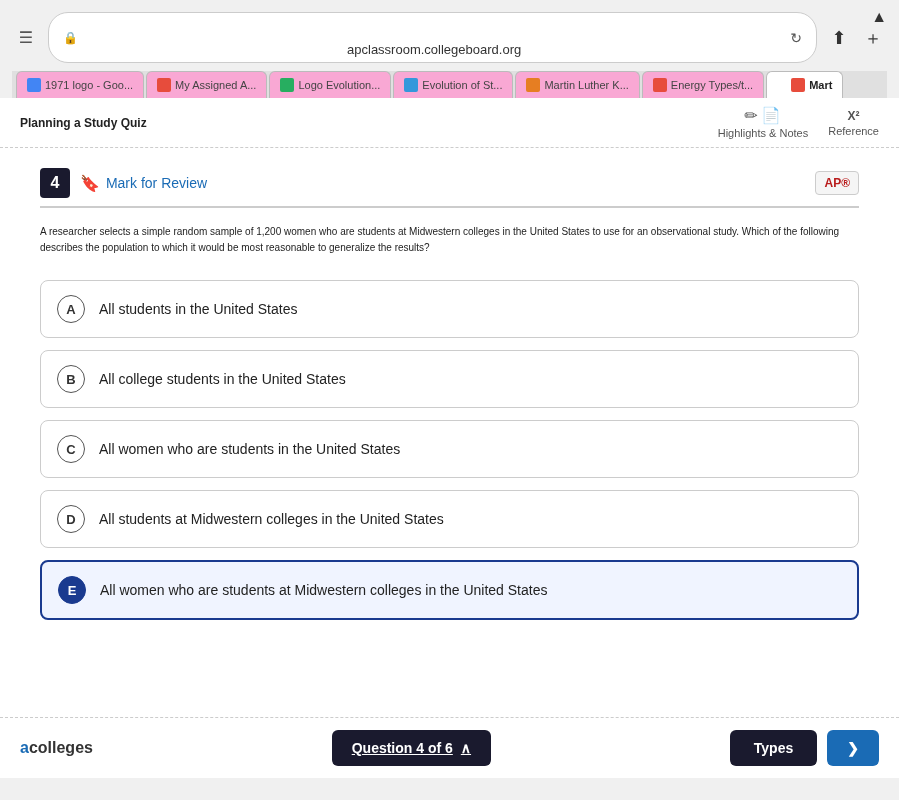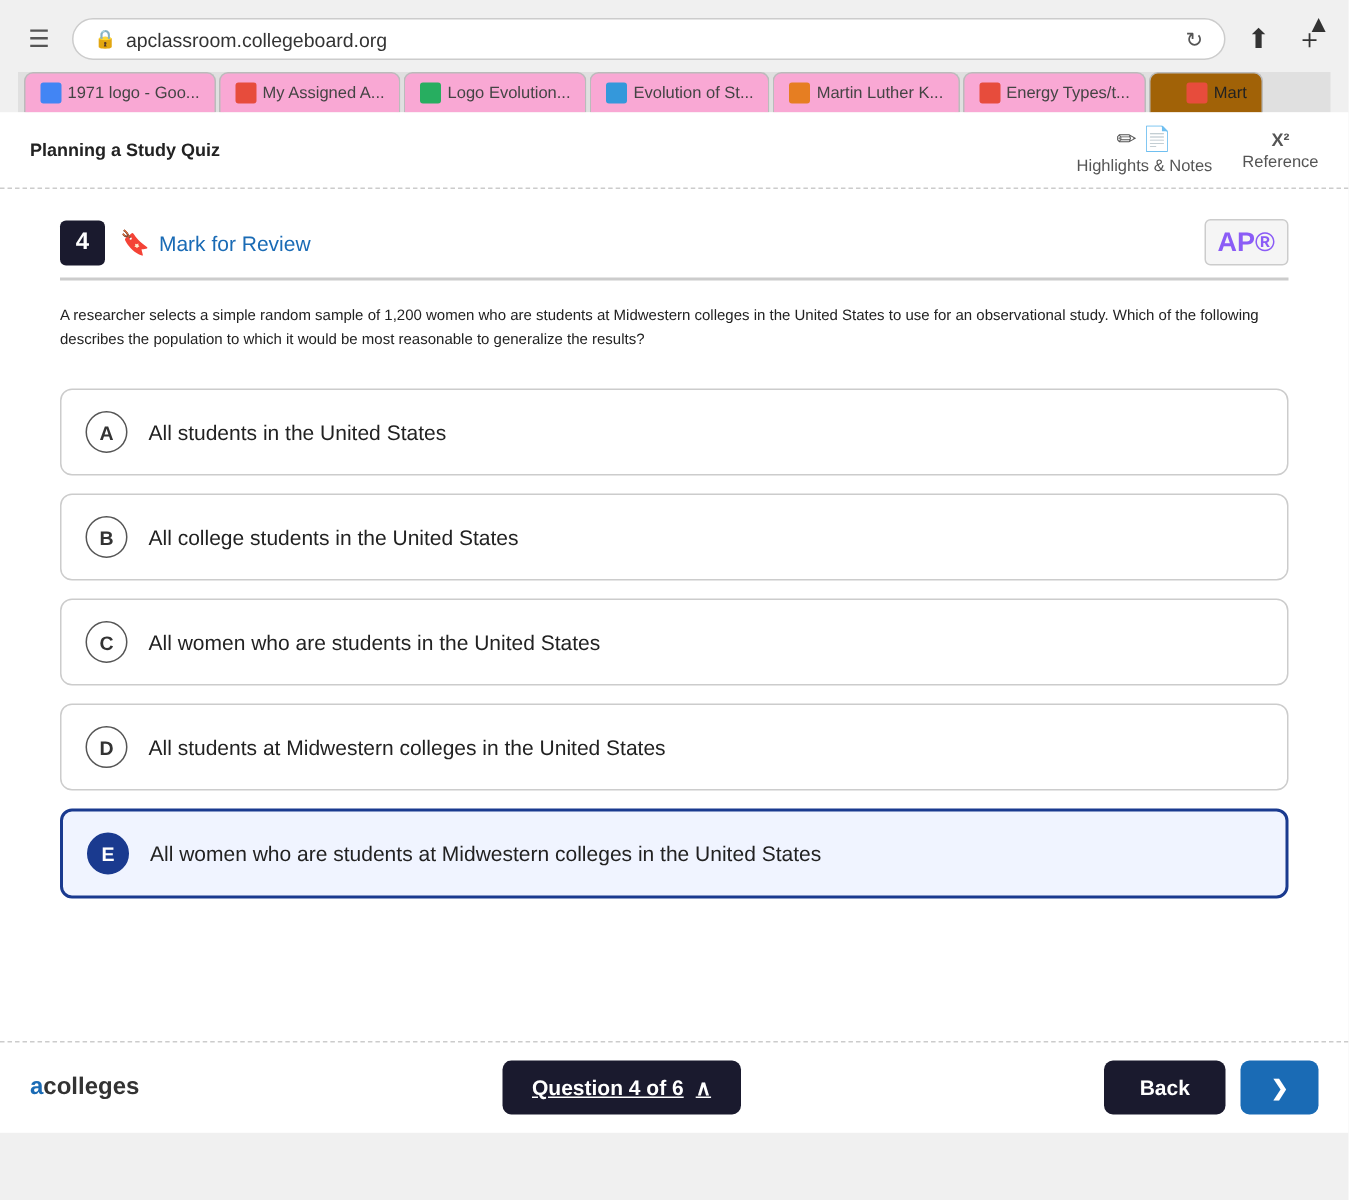--- a/index.html
+++ b/index.html
@@ -43,21 +43,21 @@
       align-items: center;
       background: white;
       border-radius: 20px;
       padding: 5px 14px;
       font-size: 13px;
       color: #333;
       border: 1px solid #ccc;
       gap: 6px;
     }
     .url-bar .lock-icon { color: #555; font-size: 12px; }
-    .url-text { flex: 1; text-align: left; }
+    .url-text { flex: 1; text-align: center; margin-top: 24px; }
     .reload-btn {
       background: transparent;
       border: none;
       cursor: pointer;
       font-size: 14px;
       color: #555;
     }
     .browser-actions {
       display: flex;
       gap: 6px;
@@ -95,23 +95,23 @@
       cursor: pointer;
       max-width: 140px;
       white-space: nowrap;
       overflow: hidden;
       text-overflow: ellipsis;
       gap: 4px;
       border: 1px solid #bbb;
       border-bottom: none;
     }
     .tab.active {
-      background: #a16207;
+      background: #ffffff;
       color: #222;
-      font-weight: 400;
+      font-weight: 700;
       padding-left: 24px;
     }
     .tab-favicon {
       width: 14px;
       height: 14px;
       border-radius: 2px;
       display: inline-block;
     }
 
     
@@ -200,23 +200,23 @@
       color: #1a6bb5;
       font-size: 14px;
       font-weight: 500;
     }
     .bookmark-icon { font-size: 16px; }
     .ap-badge {
       background: #f5f5f5;
       border: 1px solid #ccc;
       border-radius: 4px;
       padding: 4px 8px;
-      font-size: 18px;
+      font-size: 12px;
       font-weight: bold;
-      color: #8b5cf6;
+      color: #b91c1c;
     }
 
     
     .question-text {
       font-size: 10px;
       line-height: 1.6;
       color: #222;
       margin-bottom: 24px;
     }
 
@@ -448,20 +448,20 @@
 
   <div class="quiz-footer">
     <span class="footer-logo">
       <span style="color:#1a6bb5; font-weight:bold;">a</span><span>colleges</span>
     </span>
     <button class="question-progress-btn">
       <span>Question 4 of 6</span>
       <span>∧</span>
     </button>
     <div class="footer-right">
-      <button class="back-btn">Back</button>
+      <button class="back-btn">Types</button>
       <button class="next-btn">
         <span>❯</span>
       </button>
     </div>
   </div>
 
 </div>
 
 </body></html>

